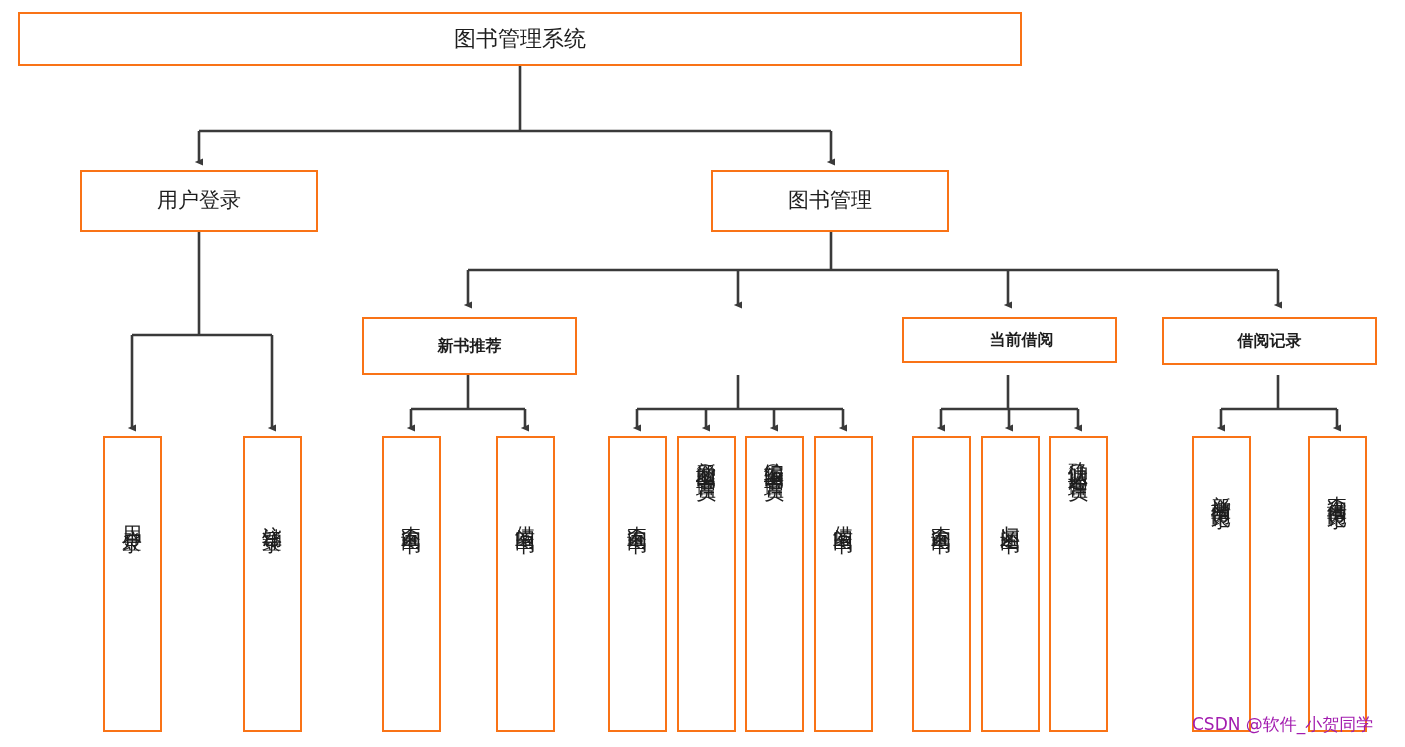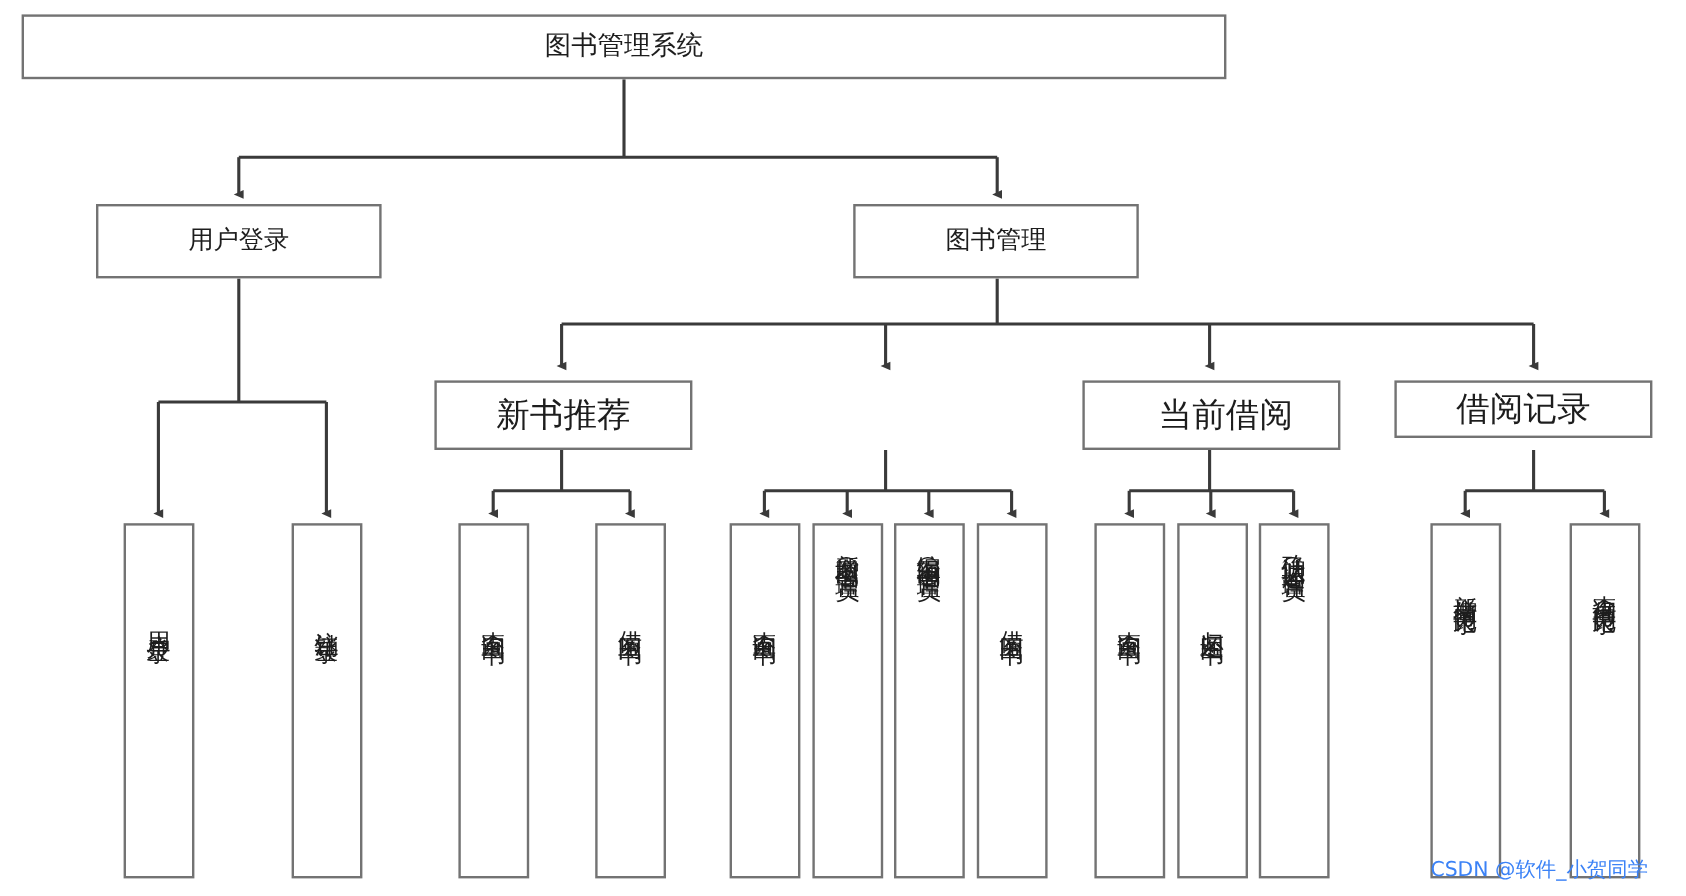--- a/index.html
+++ b/index.html
@@ -18,56 +18,56 @@
   #edges {
     position: absolute;
     left: 0;
     top: 0;
     width: 1405px;
     height: 747px;
   }
   .node {
     position: absolute;
     box-sizing: border-box;
-    border: 2px solid #737373;
+    border: 2px solid #f97316;
     background: #ffffff;
     color: #1d1d1d;
     display: flex;
     align-items: center;
     justify-content: center;
     z-index: 5;
   }
   .node .lbl {
     display: block;
     text-align: center;
     line-height: 1.12;
     white-space: nowrap;
   }
   .node-root .lbl { font-size: 22px; }
   .node-l2 .lbl   { font-size: 21px; }
-  .node-l3 .lbl   { font-size: 28px; }
+  .node-l3 .lbl   { font-size: 16px; font-weight: bold; }
   .node-leaf {
     align-items: flex-start;
     padding-top: 6px;
   }
   .node-leaf .lbl {
     font-size: 20px;
     writing-mode: vertical-rl;
     text-orientation: upright;
     letter-spacing: 3px;
     line-height: 1;
     white-space: pre-wrap;
     margin: 0 auto;
   }
   .watermark {
     position: absolute;
     left: 1192px;
     top: 713px;
     font-size: 17px;
-    color: #3b82f6;
+    color: #a21caf;
     white-space: nowrap;
     z-index: 9;
     pointer-events: none;
   }
 </style>
 </head>
 <body>
 
 <div id="canvas">
 
@@ -128,21 +128,21 @@
   <div class="node node-l2" style="left:80px; top:170px; width:238px; height:62px;">
     <span class="lbl">用户登录</span>
   </div>
   <div class="node node-l2" style="left:711px; top:170px; width:238px; height:62px;justify-content:center;">
     <span class="lbl">图书管理</span>
   </div>
 
   <div class="node node-l3" style="left:362px; top:317px; width:215px; height:58px;">
     <span class="lbl">新书推荐</span>
   </div>
-  <div class="node node-l3" style="left:902px; top:317px; width:215px; height:58px;padding-left:24px;">
+  <div class="node node-l3" style="left:902px; top:317px; width:215px; height:46px;padding-left:24px;">
     <span class="lbl">当前借阅</span>
   </div>
   <div class="node node-l3" style="left:1162px; top:317px; width:215px; height:48px;">
     <span class="lbl">借阅记录</span>
   </div>
 
   <div class="node node-leaf" style="left:103px; top:436px; width:59px; height:296px; padding-top:72px;">
     <span class="lbl">用户登录</span>
   </div>
   <div class="node node-leaf" style="left:243px; top:436px; width:59px; height:296px; padding-top:72px;">

